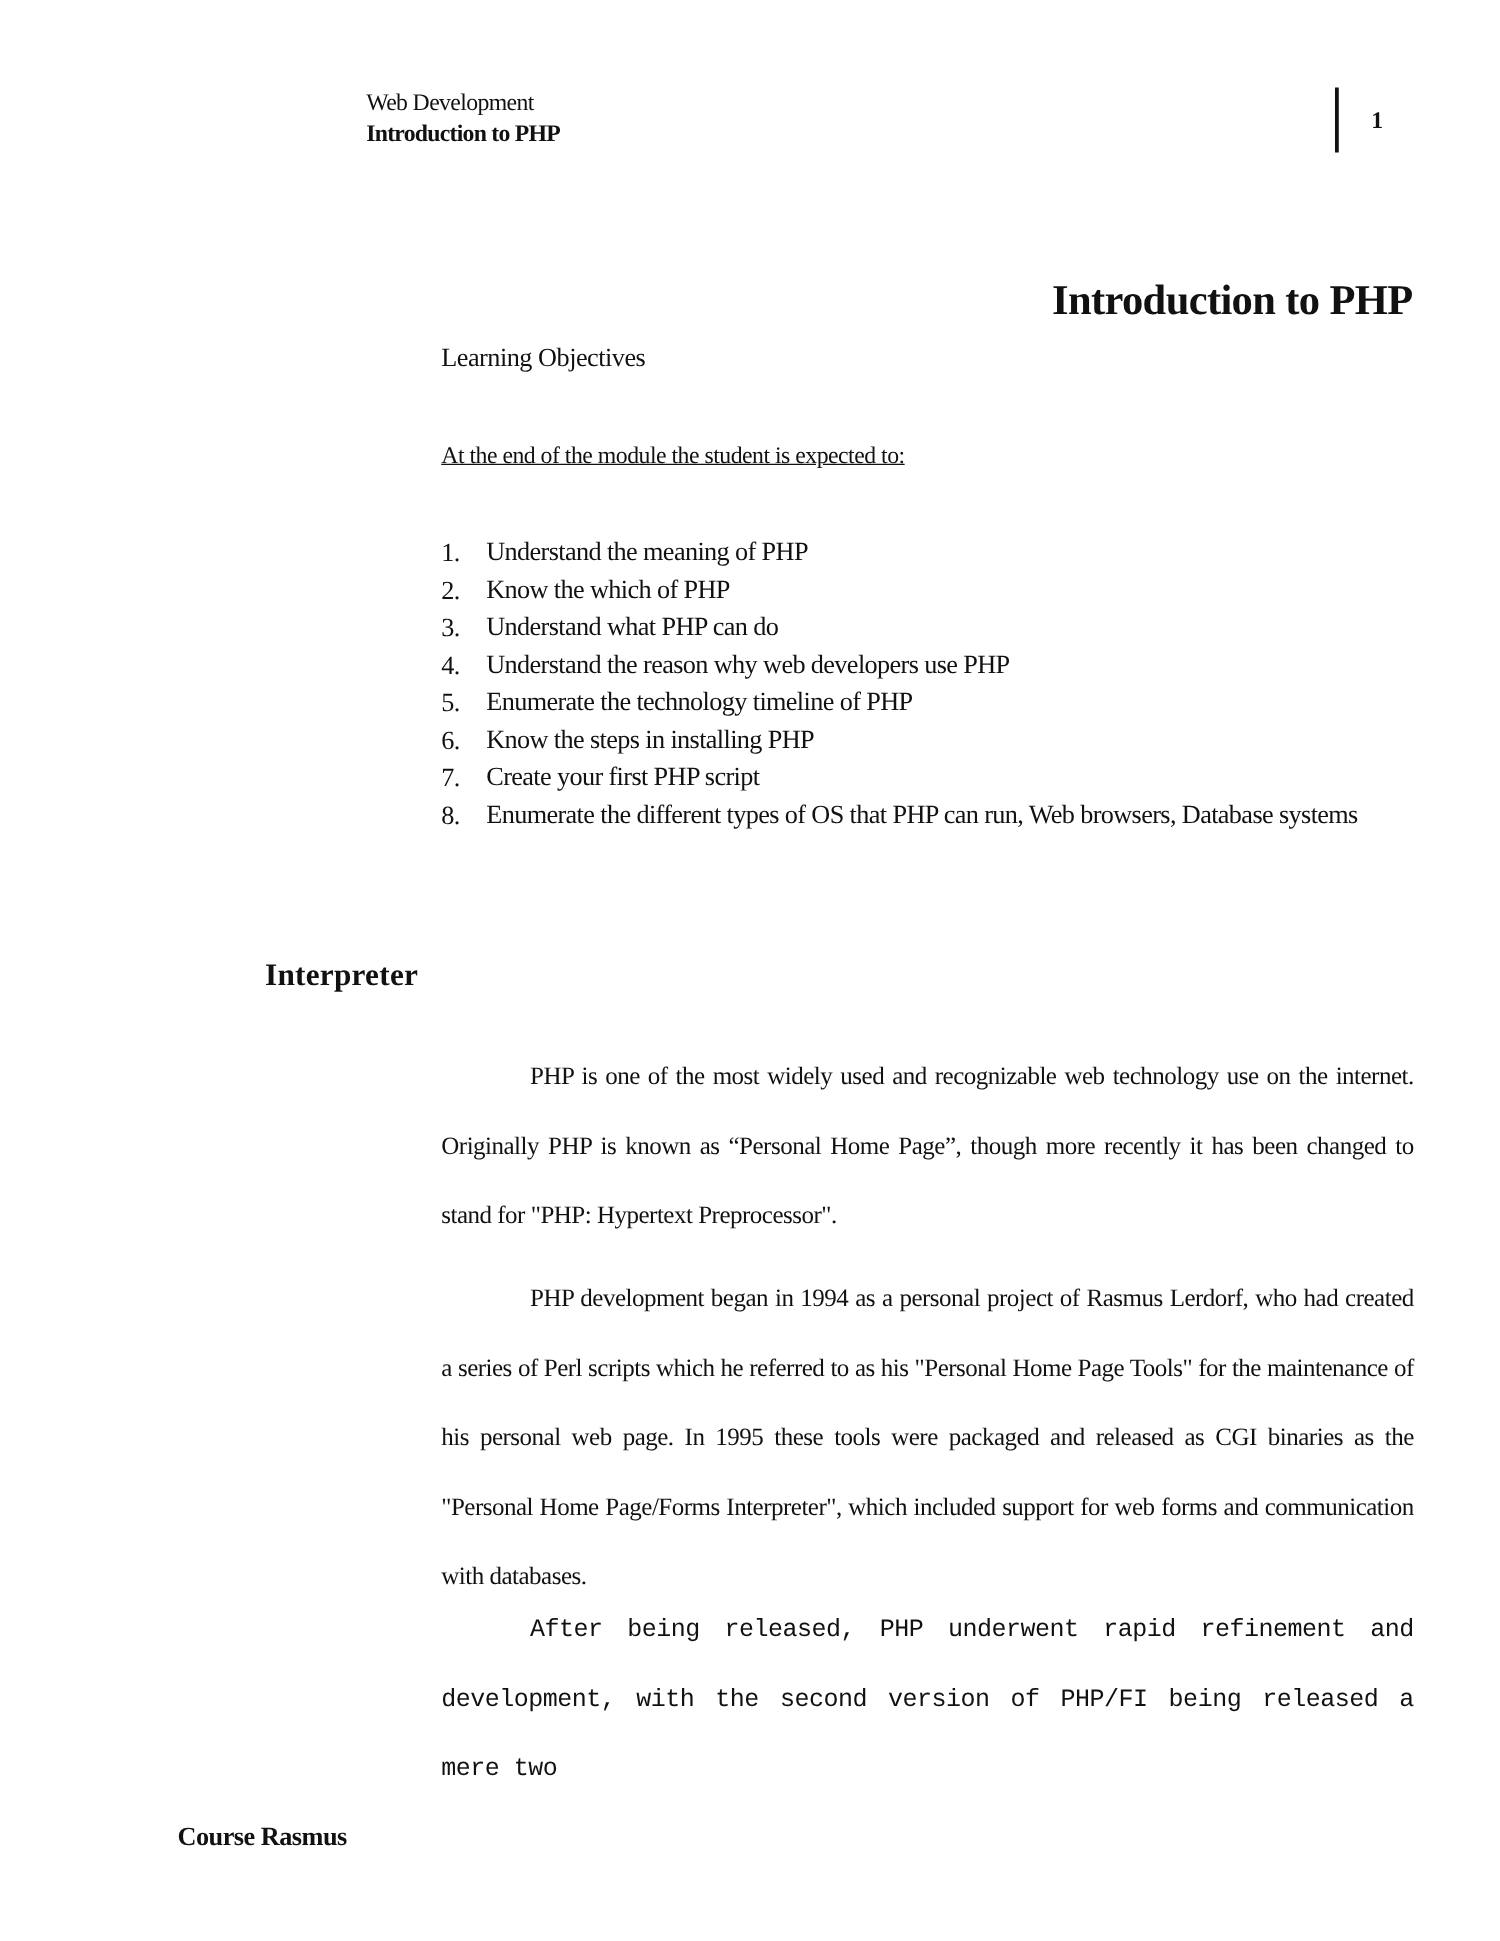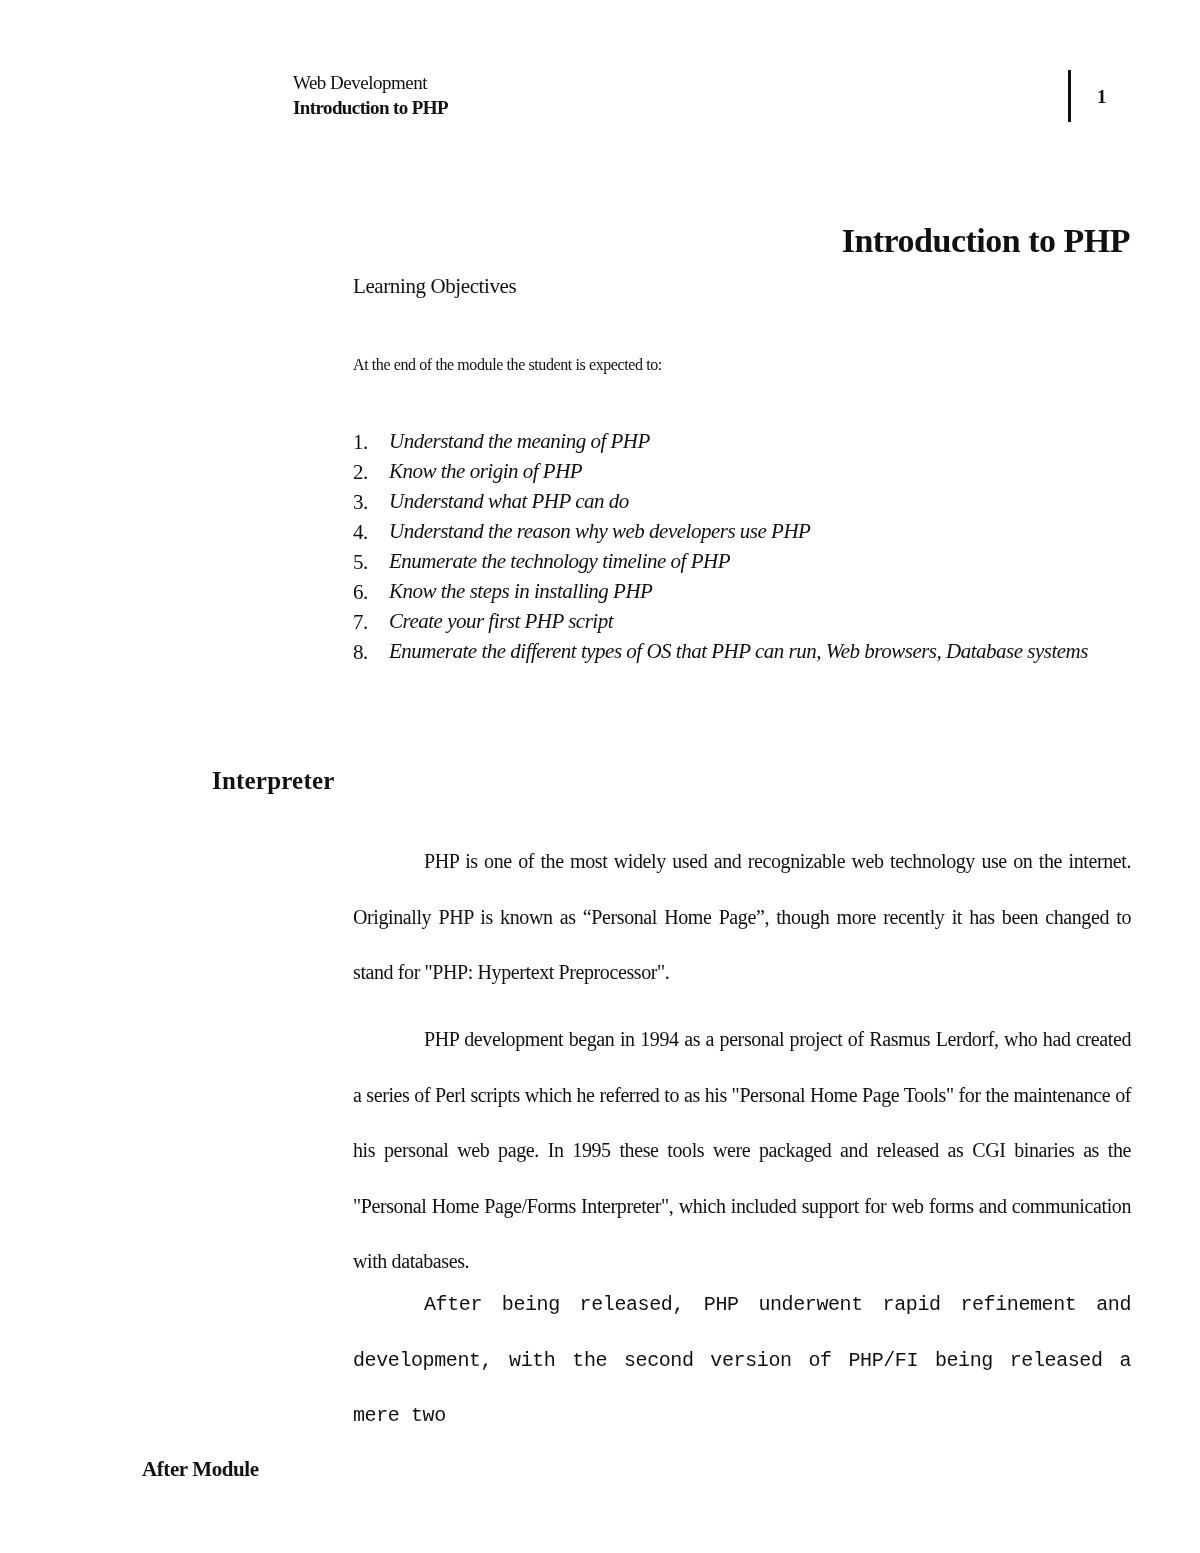--- a/index.html
+++ b/index.html
@@ -48,22 +48,23 @@
     letter-spacing: -0.5px;
   }
 
   .lo-heading {
     left: 353px; top: 273px;
     font-size: 21px; line-height: 26px;
     letter-spacing: -0.4px;
   }
   .lo-intro {
     left: 353px; top: 352px;
-    font-size: 16px; line-height: 26px;
+    font-size: 19px; line-height: 26px;
     letter-spacing: -0.4px;
+    text-decoration: underline;
   }
 
   
   .obj-list {
     left: 353px; top: 429px;
     width: 760px;
     margin: 0; padding: 0;
     list-style: none;
     font-size: 21px;
     line-height: 27.5px;
@@ -72,21 +73,20 @@
   .obj-item {
     display: flex;
   }
   .obj-num {
     width: 36px;
     flex: 0 0 36px;
   }
   .obj-text {
     flex: 1;
     line-height: 25px;
-    font-style: italic;
   }
   .obj-item + .obj-item { margin-top: 2.5px; }
 
   
   .sec-heading {
     left: 212px; top: 765px;
     font-size: 25px; line-height: 32px;
     font-weight: bold;
     letter-spacing: 0.2px;
   }
@@ -128,21 +128,21 @@
 <div class="abs lo-heading">Learning Objectives</div>
 <div class="abs lo-intro">At the end of the module the student is expected to:</div>
 
 <ol class="abs obj-list">
   <li class="obj-item">
     <span class="obj-num">1.</span>
     <span class="obj-text">Understand the meaning of PHP</span>
   </li>
   <li class="obj-item">
     <span class="obj-num">2.</span>
-    <span class="obj-text">Know the origin of PHP</span>
+    <span class="obj-text">Know the which of PHP</span>
   </li>
   <li class="obj-item">
     <span class="obj-num">3.</span>
     <span class="obj-text">Understand what PHP can do</span>
   </li>
   <li class="obj-item">
     <span class="obj-num">4.</span>
     <span class="obj-text">Understand the reason why web developers use PHP</span>
   </li>
   <li class="obj-item">
@@ -164,13 +164,13 @@
 </ol>
 
 <div class="abs sec-heading">Interpreter</div>
 
 <p class="abs body-text p1"><span class="indent"></span><span>PHP is one of the most widely used and recognizable web technology use on the internet. Originally PHP is known as “Personal Home Page”, though more recently it has been changed to stand for "PHP: Hypertext Preprocessor".</span></p>
 
 <p class="abs body-text p2"><span class="indent"></span><span>PHP development began in 1994 as a personal project of Rasmus Lerdorf, who had created a series of Perl scripts which he referred to as his "Personal Home Page Tools" for the maintenance of his personal web page. In 1995 these tools were packaged and released as CGI binaries as the "Personal Home Page/Forms Interpreter", which included support for web forms and communication with databases.</span></p>
 
 <p class="abs body-text p3"><span class="indent"></span><span>After being released, PHP underwent rapid refinement and development, with the second version of PHP/FI being released a mere two</span></p>
 
-<div class="abs footer-label">After Module</div>
+<div class="abs footer-label">Course Rasmus</div>
 
 </body></html>

